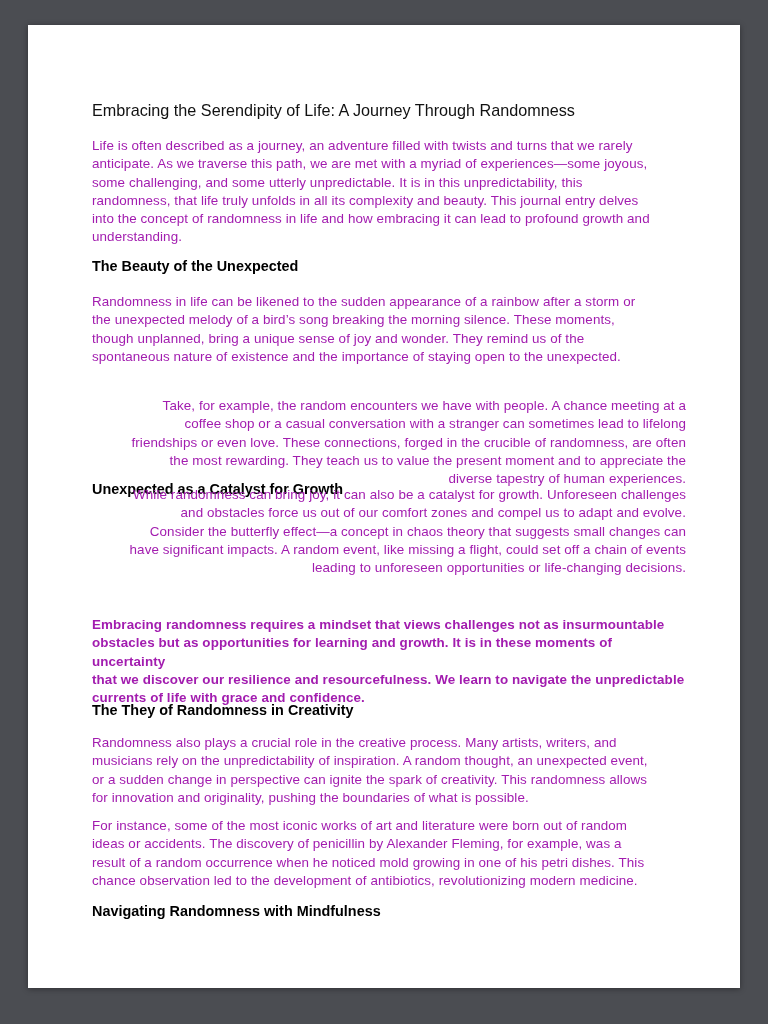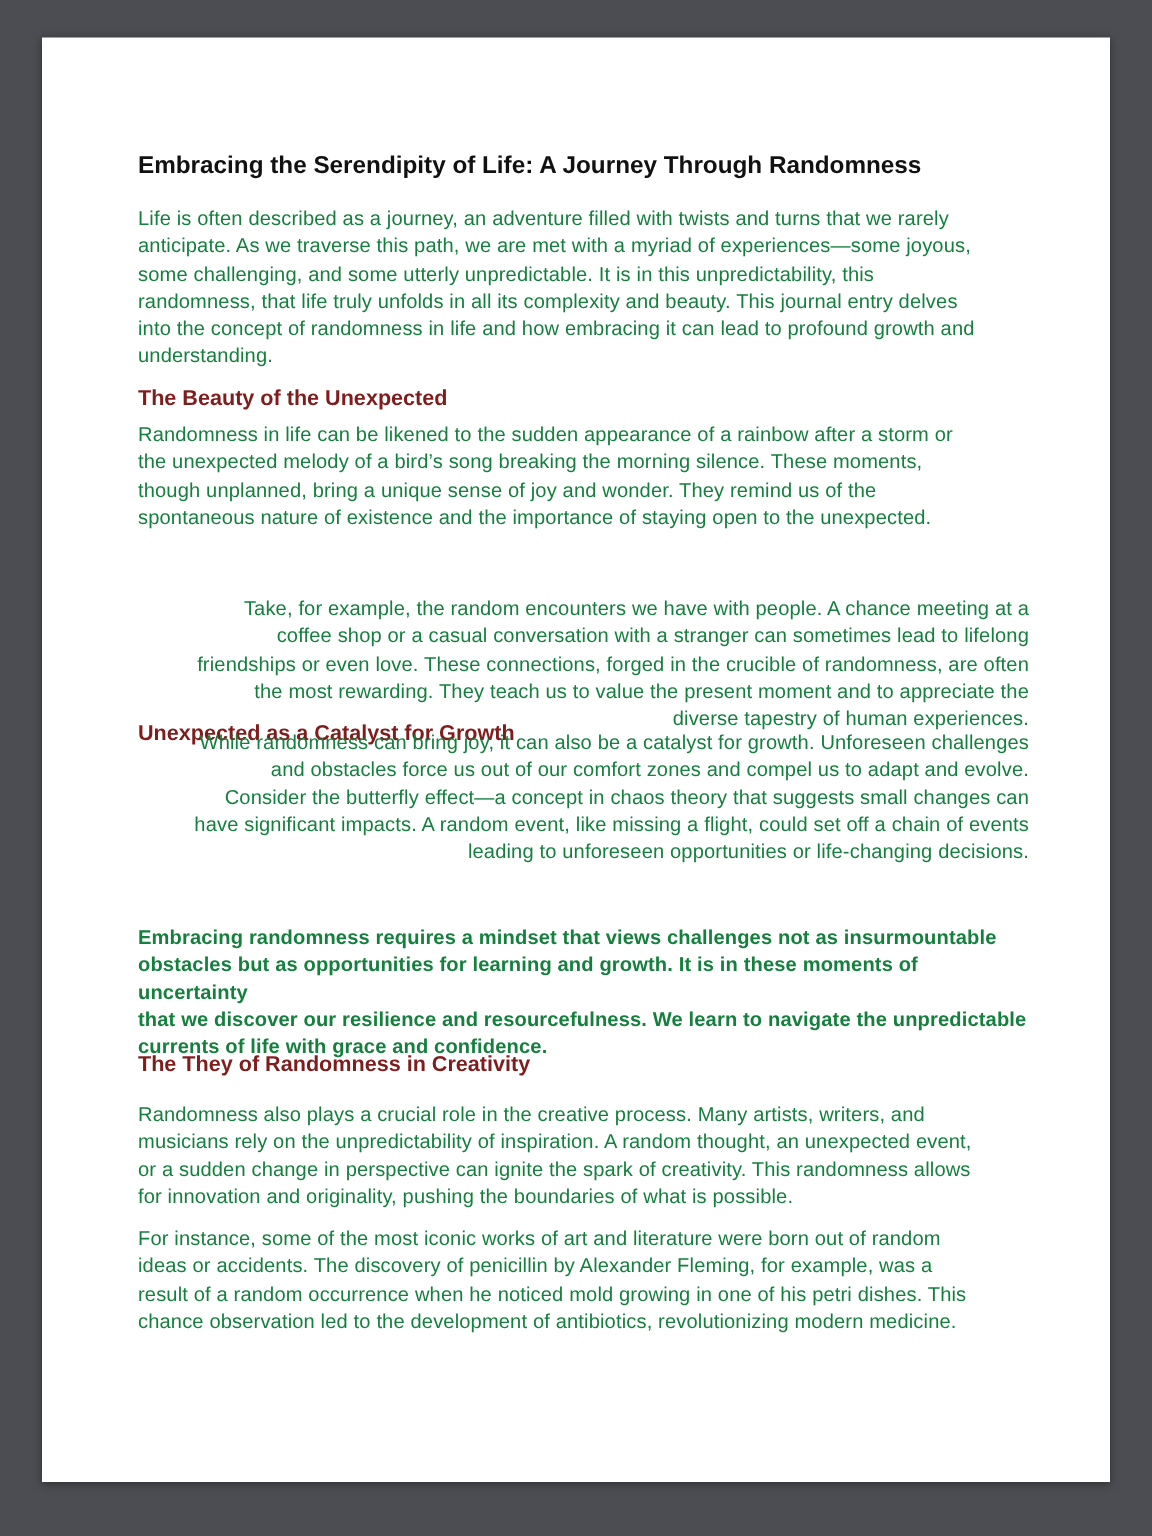--- a/index.html
+++ b/index.html
@@ -24,34 +24,34 @@
     top: 25px;
     width: 712px;
     height: 963px;
     background: #ffffff;
     box-shadow: 0 1px 6px rgba(0,0,0,0.38);
   }
   .block {
     position: absolute;
     left: 64px;
     width: 594px;
-    color: #15803d;
+    color: #a21caf;
   }
   .doc-title {
     font-size: 16.2px;
-    font-weight: bold;
+    font-weight: normal;
     line-height: 20px;
     color: #111111;
     white-space: pre-line;
   }
   .doc-h2 {
     font-size: 14.4px;
     font-weight: bold;
     line-height: 18px;
-    color: #7f1d1d;
+    color: #000000;
     white-space: pre-line;
   }
   .doc-p {
     font-size: 13.4px;
     font-weight: normal;
     line-height: 18.3px;
     white-space: pre-line;
     letter-spacing: 0.1px;
   }
 </style>
@@ -65,21 +65,21 @@
 
     <div class="block doc-p" style="top: 112px;">Life is often described as a journey, an adventure filled with twists and turns that we rarely
 anticipate. As we traverse this path, we are met with a myriad of experiences—some joyous,
 some challenging, and some utterly unpredictable. It is in this unpredictability, this
 randomness, that life truly unfolds in all its complexity and beauty. This journal entry delves
 into the concept of randomness in life and how embracing it can lead to profound growth and
 understanding.</div>
 
     <div class="block doc-h2" style="top: 232px;">The Beauty of the Unexpected</div>
 
-    <div class="block doc-p" style="top: 256px;">Randomness in life can be likened to the sudden appearance of a rainbow after a storm or
+    <div class="block doc-p" style="top: 268px;">Randomness in life can be likened to the sudden appearance of a rainbow after a storm or
 the unexpected melody of a bird’s song breaking the morning silence. These moments,
 though unplanned, bring a unique sense of joy and wonder. They remind us of the
 spontaneous nature of existence and the importance of staying open to the unexpected.</div>
 
     <div class="block doc-p" style="top: 372px; text-align: right;">Take, for example, the random encounters we have with people. A chance meeting at a
 coffee shop or a casual conversation with a stranger can sometimes lead to lifelong
 friendships or even love. These connections, forged in the crucible of randomness, are often
 the most rewarding. They teach us to value the present moment and to appreciate the
 diverse tapestry of human experiences.</div>
 
@@ -101,15 +101,16 @@
     <div class="block doc-p" style="top: 709px;">Randomness also plays a crucial role in the creative process. Many artists, writers, and
 musicians rely on the unpredictability of inspiration. A random thought, an unexpected event,
 or a sudden change in perspective can ignite the spark of creativity. This randomness allows
 for innovation and originality, pushing the boundaries of what is possible.</div>
 
     <div class="block doc-p" style="top: 792px;">For instance, some of the most iconic works of art and literature were born out of random
 ideas or accidents. The discovery of penicillin by Alexander Fleming, for example, was a
 result of a random occurrence when he noticed mold growing in one of his petri dishes. This
 chance observation led to the development of antibiotics, revolutionizing modern medicine.</div>
 
+    <div class="block doc-h2" style="top: 877px;">Navigating Randomness with Mindfulness</div>
 
   </div>
 </div>
 
 </body></html>

